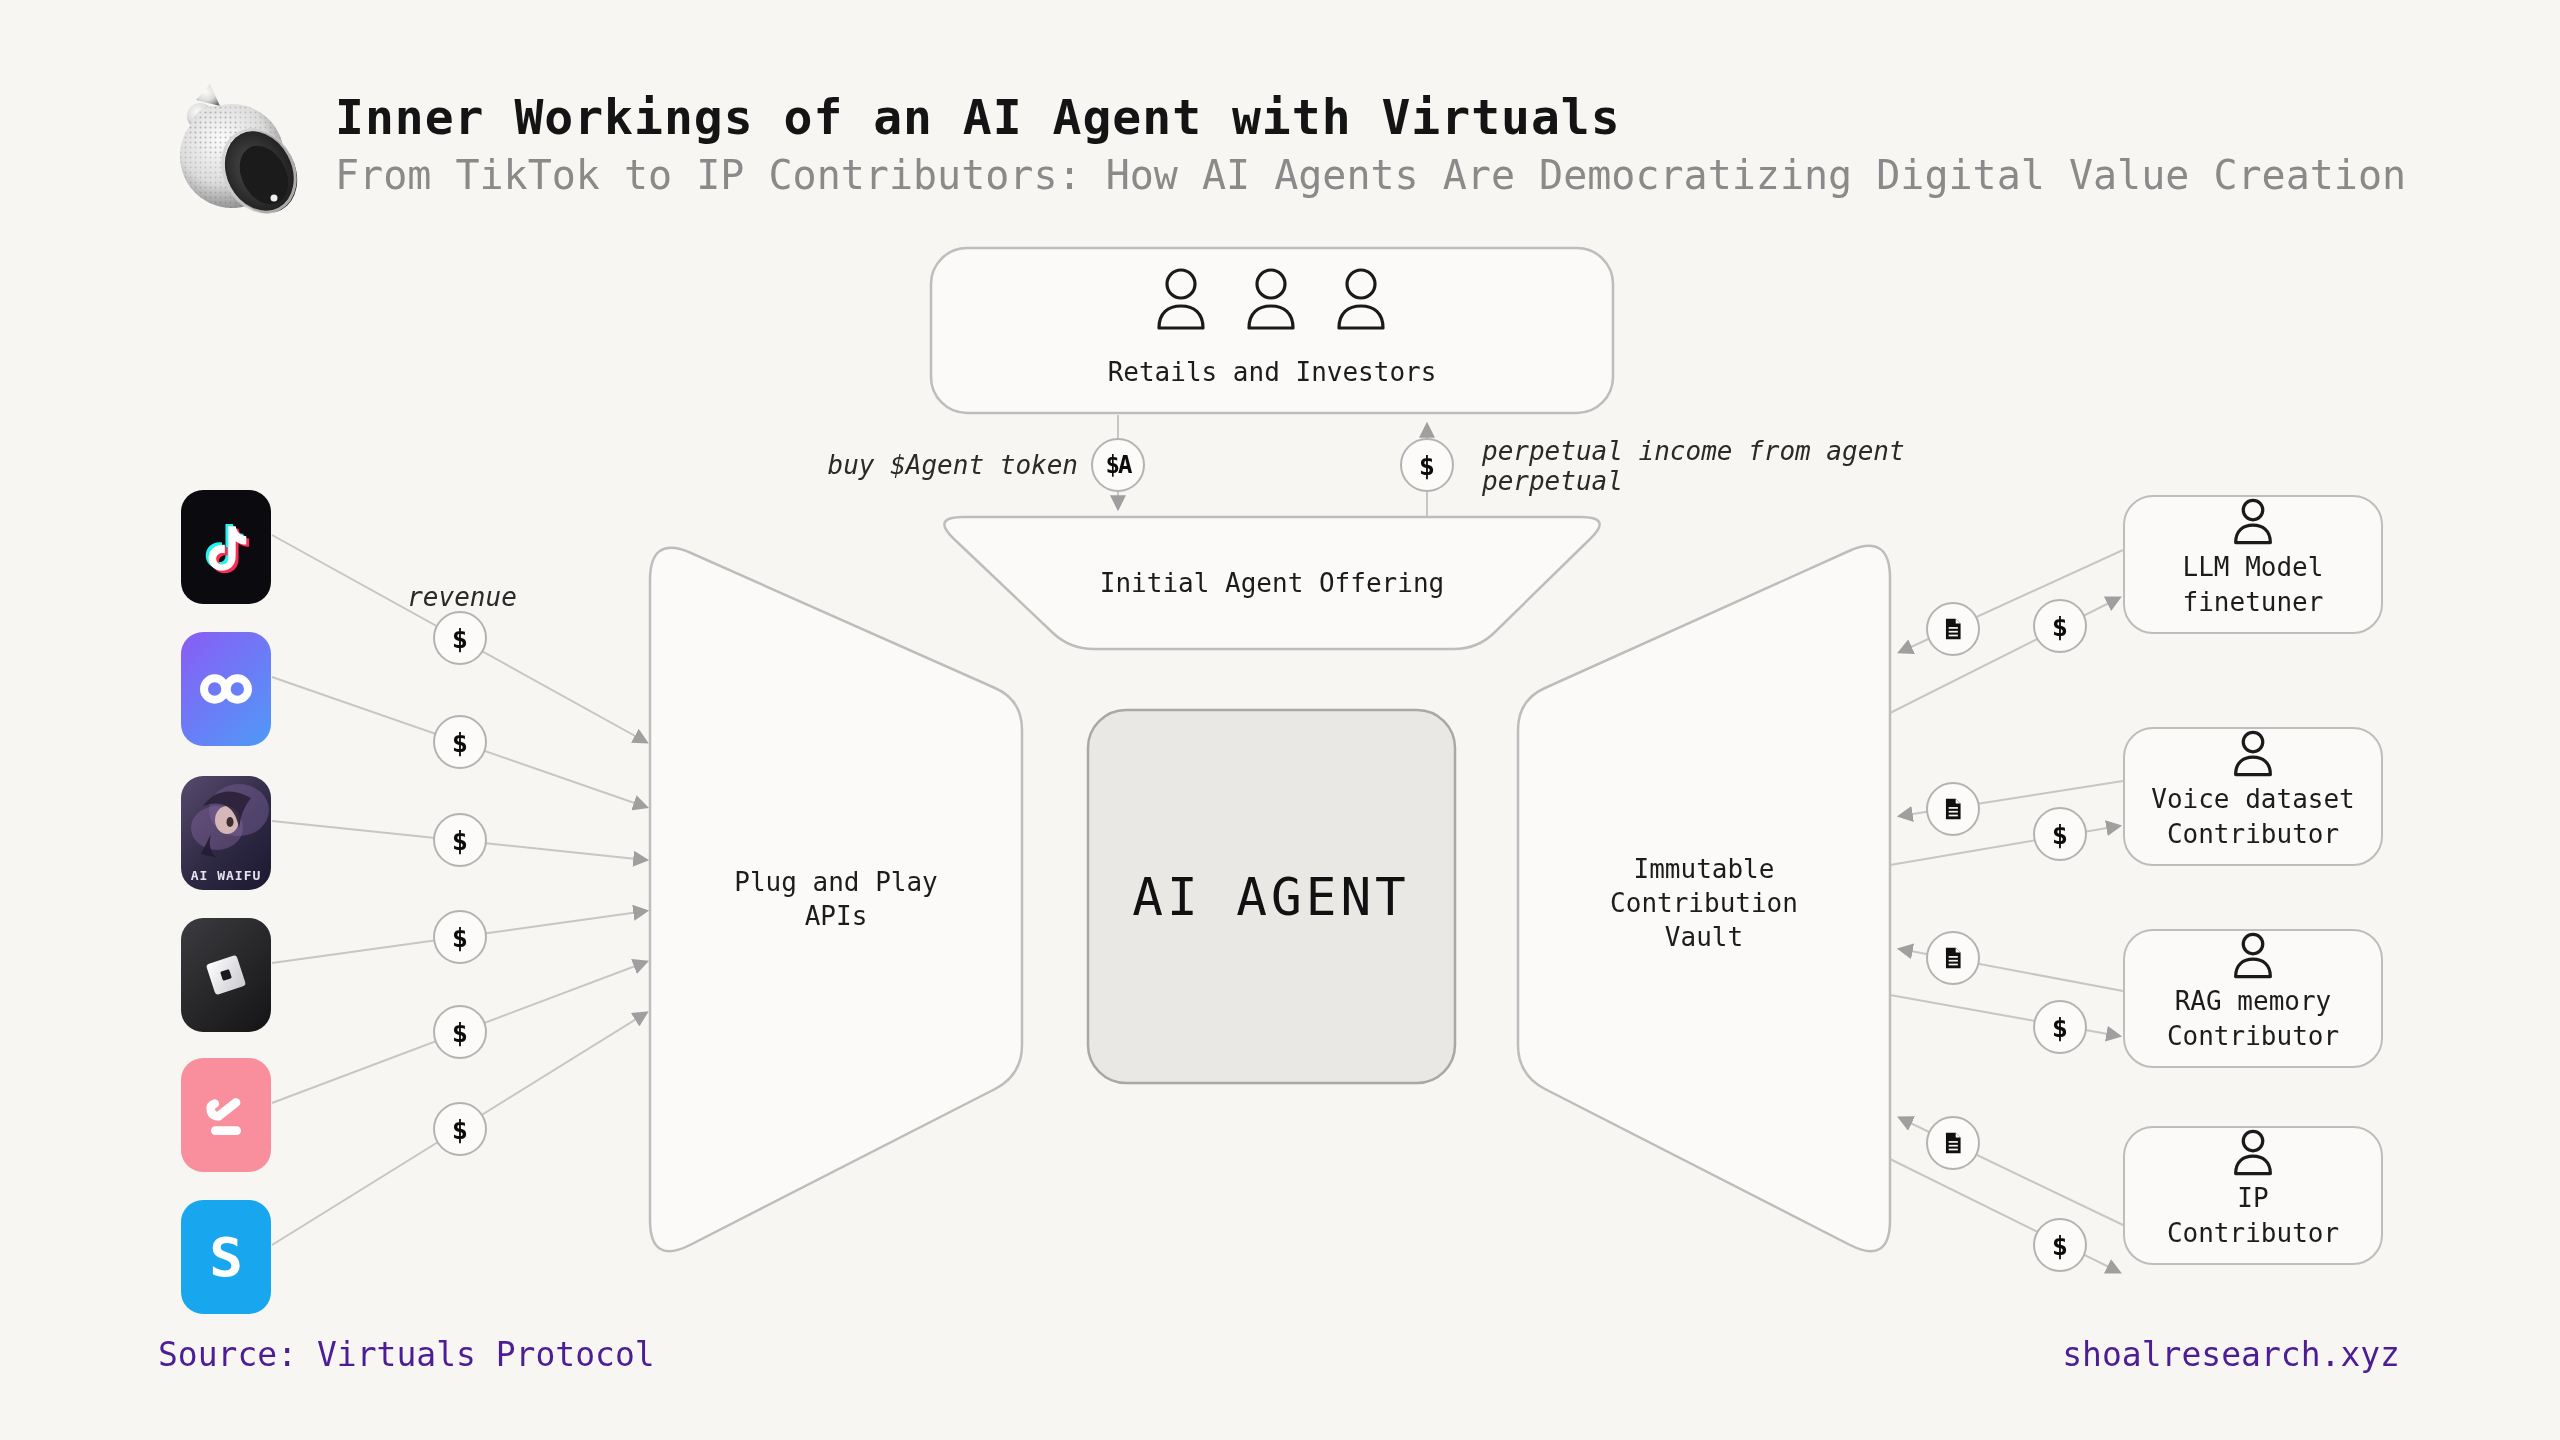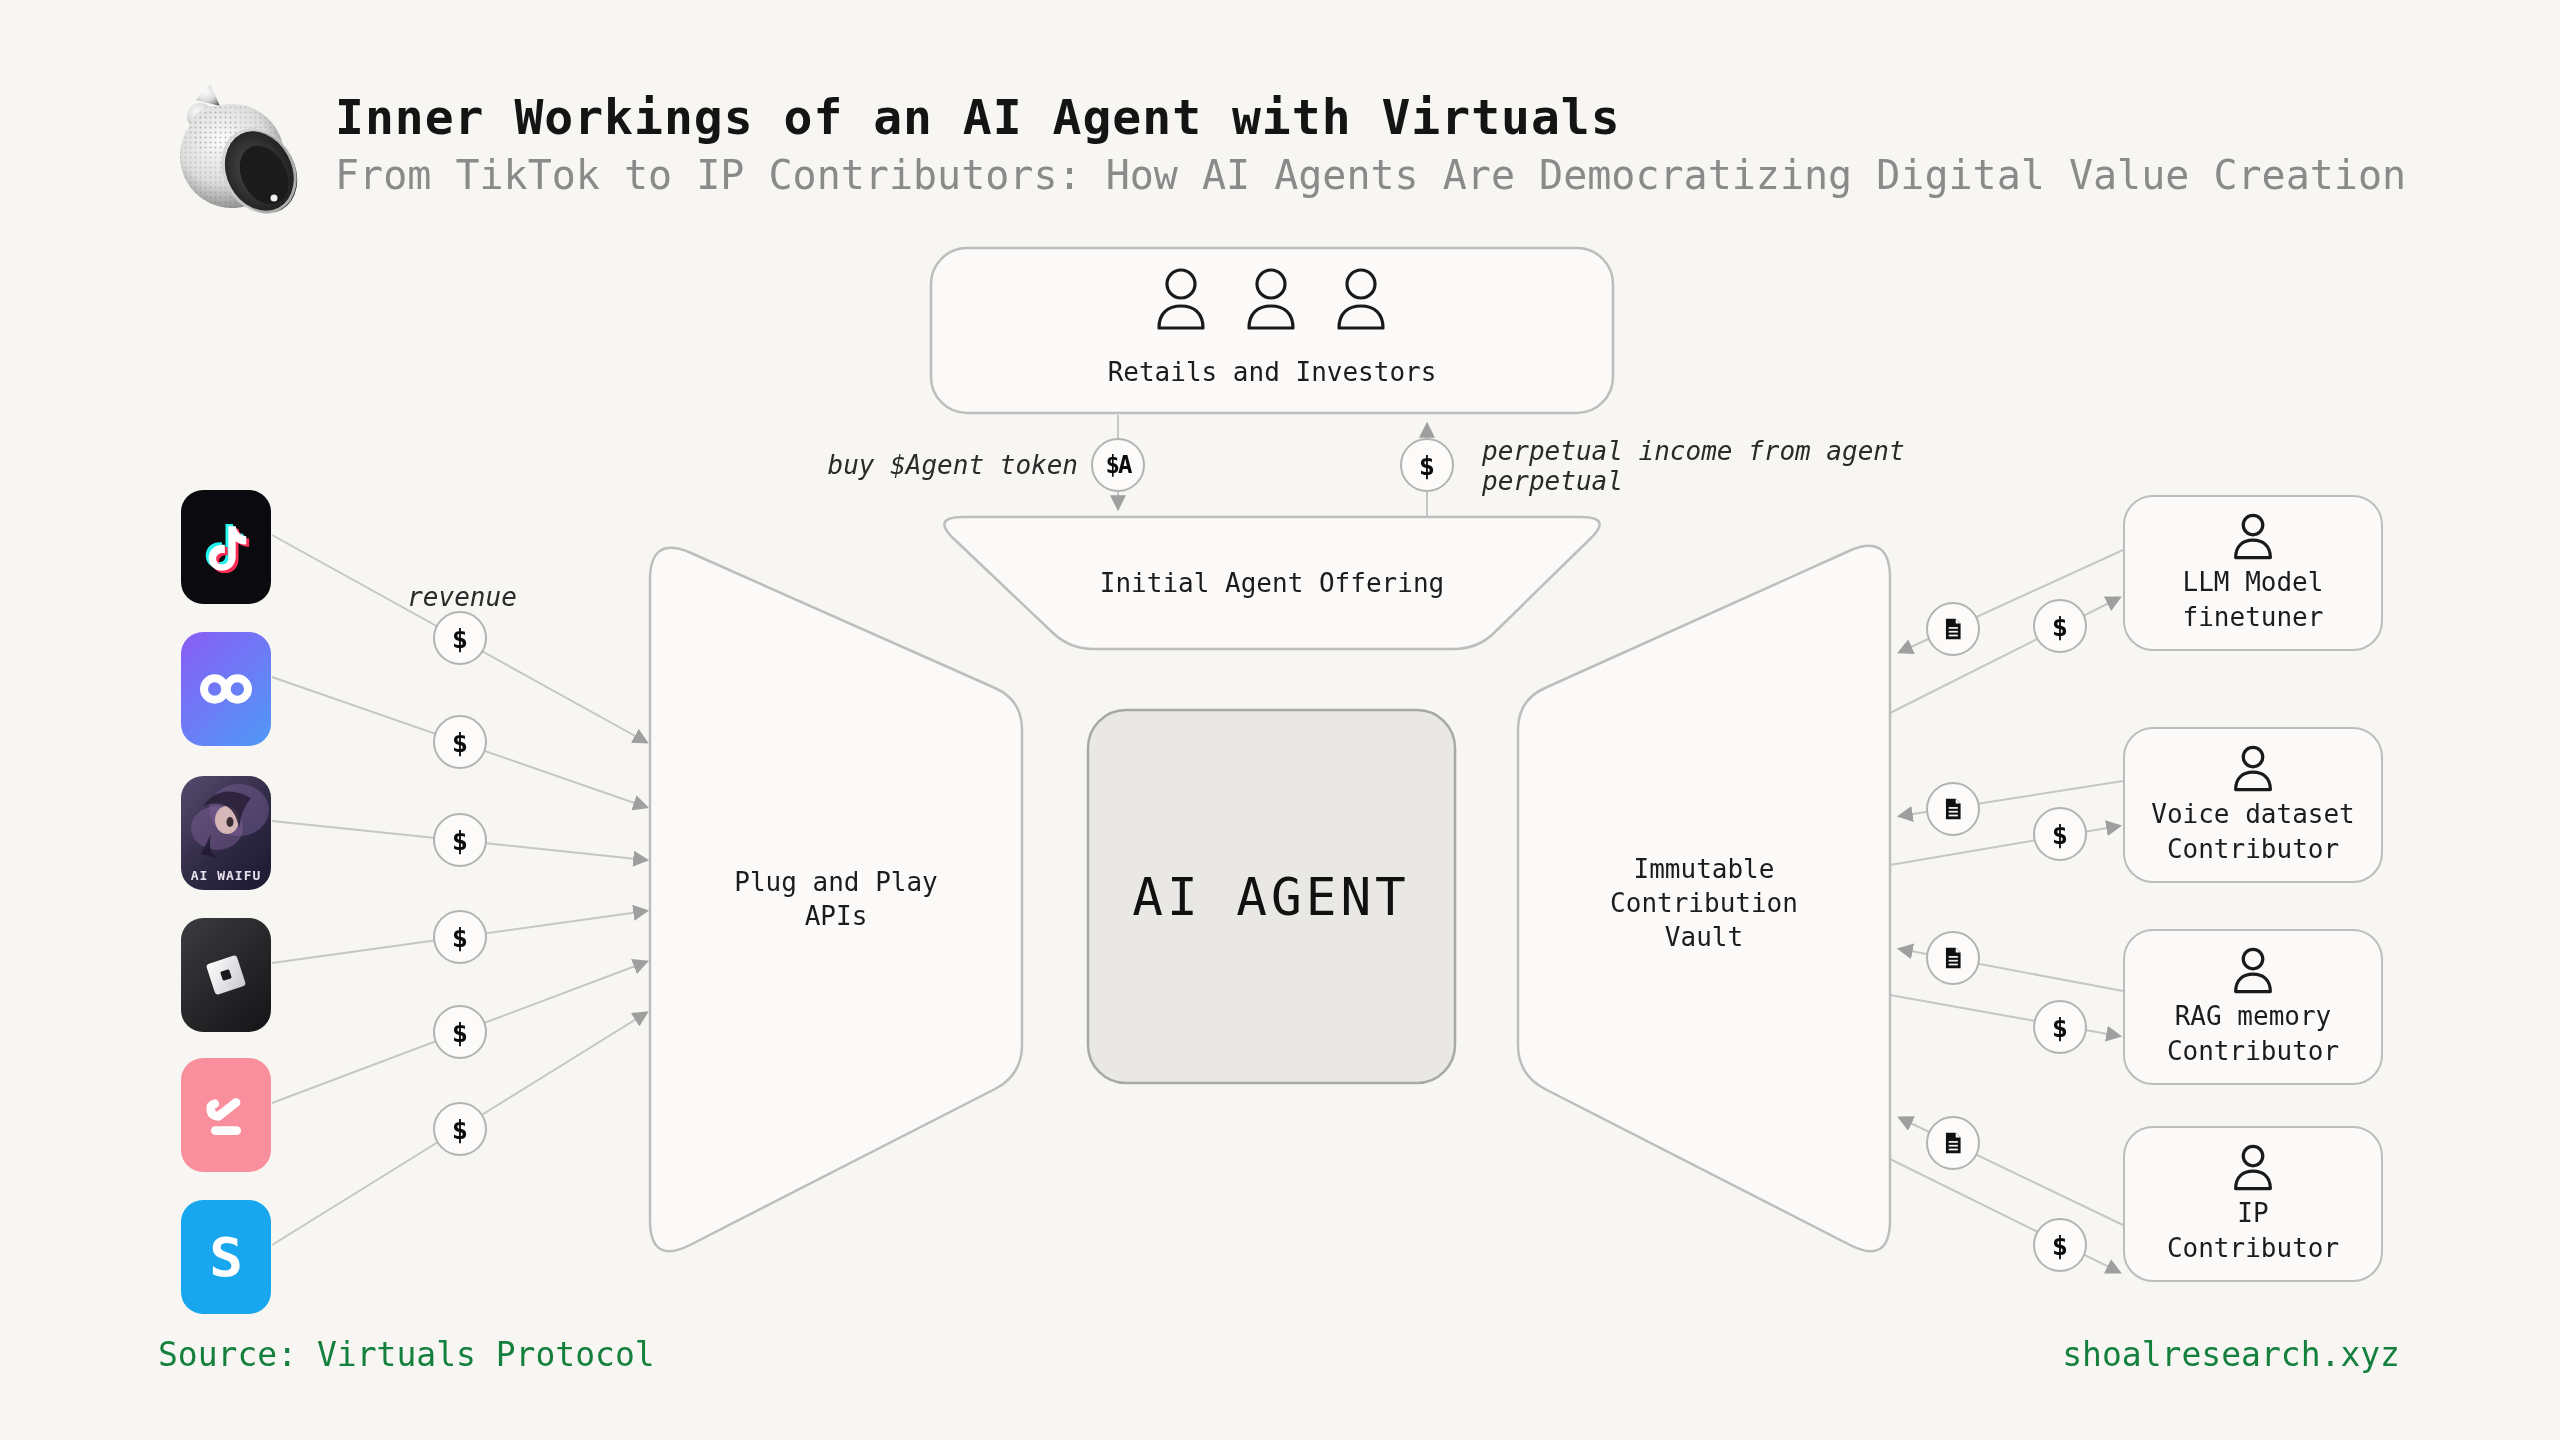--- a/index.html
+++ b/index.html
@@ -3,33 +3,33 @@
 <meta charset="utf-8">
 <style>
   html,body{margin:0;padding:0;background:#f7f6f3;}
   #stage{position:relative;width:2560px;height:1440px;background:#f7f6f3;overflow:hidden;
          font-family:"DejaVu Sans Mono","Liberation Mono",monospace;color:#161616;}
   #wires{position:absolute;left:0;top:0;z-index:1;}
   .txt{position:absolute;z-index:3;white-space:nowrap;}
   .center{transform:translate(-50%,-50%);text-align:center;}
   .title{font-size:48px;font-weight:700;letter-spacing:1px;color:#141414;}
   .subtitle{font-size:40px;color:#8a8a8a;}
-  .footer{font-size:33px;color:#15803d;}
+  .footer{font-size:33px;color:#4c1d95;}
   .nodelabel{font-size:26px;line-height:34px;color:#1c1c1c;}
   .flowlabel{font-size:26px;font-style:italic;color:#2a2a2a;}
   .badge{position:absolute;z-index:4;width:54px;height:54px;border-radius:50%;
          border:2px solid #b3b3b3;background:#fcfbf9;box-sizing:border-box;
          display:flex;align-items:center;justify-content:center;
          font-weight:700;font-size:27px;color:#0c0c0c;}
   .badge.small-label{font-size:24px;letter-spacing:-2px;}
   .tile{position:absolute;z-index:4;width:90px;height:114px;border-radius:22px;
         display:flex;align-items:center;justify-content:center;overflow:hidden;}
-  .contrib{position:absolute;z-index:3;width:260px;height:156px;border-radius:30px;
+  .contrib{position:absolute;z-index:3;width:260px;height:139px;border-radius:30px;
            border:2px solid #bdbdbd;background:#fbfaf8;box-sizing:border-box;
-           display:flex;flex-direction:column;align-items:center;justify-content:center;gap:2px;}
+           display:flex;flex-direction:column;align-items:center;gap:2px;}
   .contrib .nodelabel{line-height:33px;}
   .waifu-cap{position:absolute;left:0;right:0;bottom:7px;text-align:center;
              font-size:13px;letter-spacing:1px;color:#e8e2ef;font-weight:700;}
   .s-letter{font-size:56px;font-weight:700;color:#ffffff;font-family:"DejaVu Sans Mono",monospace;
             transform:scaleY(.95);}
 </style>
 </head>
 <body>
 
 <div id="stage">

